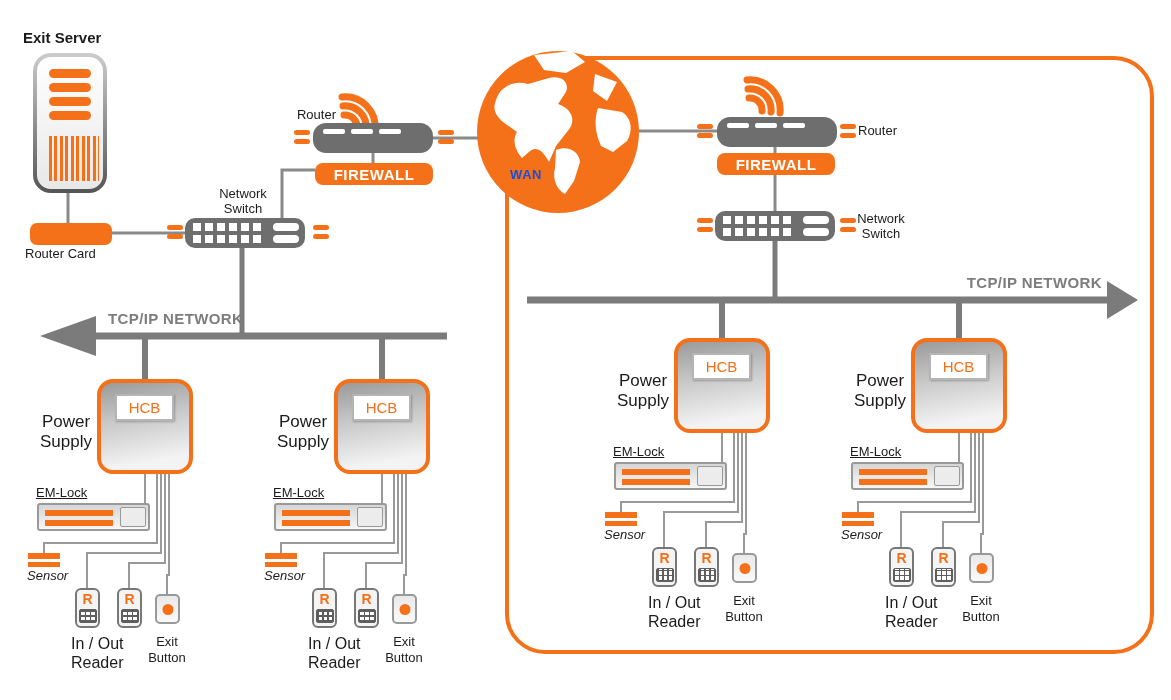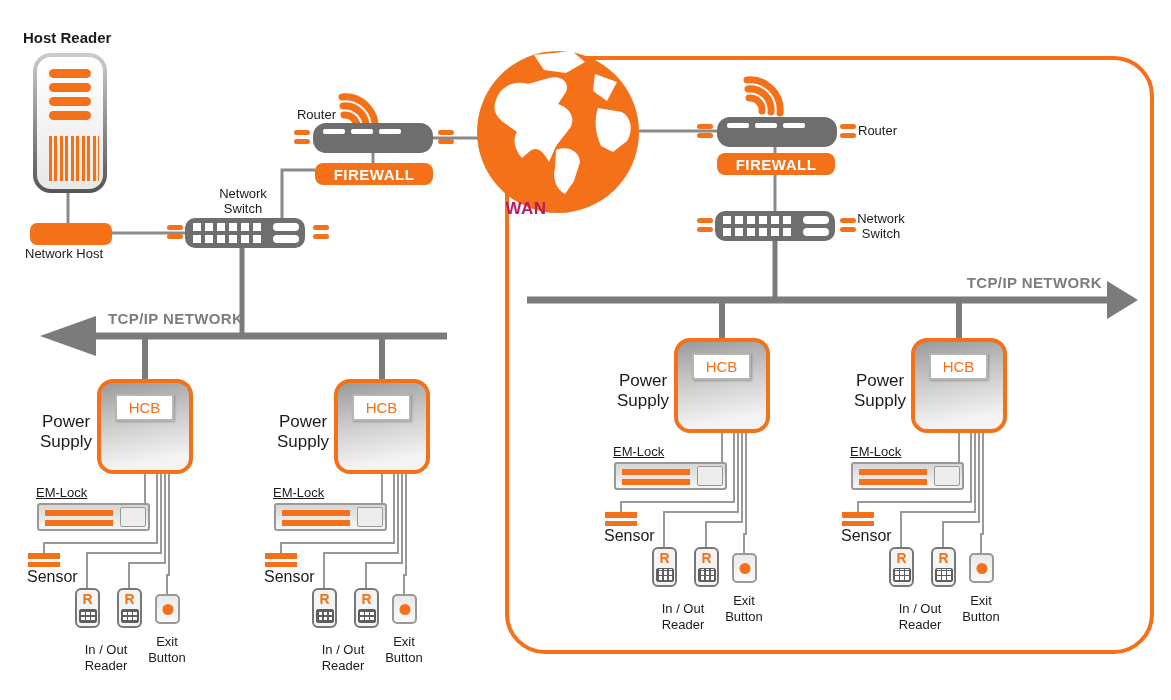--- a/index.html
+++ b/index.html
@@ -46,33 +46,33 @@
        color:var(--orange);font-weight:normal;font-size:15px;}
   .plabel{position:absolute;left:9px;top:33px;width:60px;text-align:center;font-size:17px;color:var(--ink);line-height:1.2;z-index:3;}
   .elabel{position:absolute;left:9px;top:106px;font-size:13px;color:var(--ink);z-index:3;text-decoration:underline;}
   .emlock{position:absolute;left:10px;top:124px;width:113px;height:28px;border:2px solid #999;border-radius:3px;
        background:linear-gradient(180deg,#d6d6d6,#f7f7f7);}
   .emlock .b1,.emlock .b2{position:absolute;left:6px;width:68px;height:6px;background:var(--orange);}
   .emlock .b1{top:5px}.emlock .b2{top:15px}
   .emlock .blk{position:absolute;left:81px;top:2px;width:26px;height:20px;background:#ececec;border:1.5px solid #999;border-radius:2px;}
   .sensor{position:absolute;left:1px;top:174px;width:32px;height:14px;display:flex;flex-direction:column;justify-content:space-between;}
   .sensor i{display:block;height:5.5px;background:var(--orange);}
-  .slabel{position:absolute;left:0px;top:189px;font-size:16px;color:var(--ink);z-index:3;}
+  .slabel{position:absolute;left:0px;top:189px;font-size:13px;color:var(--ink);z-index:3;font-style:italic;}
   .reader{position:absolute;top:209px;width:25px;height:40px;border:2px solid #777;border-radius:6px;background:#f4f4f4;}
   .reader .r{display:block;text-align:center;font-size:14px;font-weight:bold;color:var(--orange);margin-top:1px;line-height:1.2;}
   .keypad{position:absolute;left:50%;transform:translateX(-50%);bottom:3px;width:18px;height:14px;border-radius:2px;
        border:1.5px solid #5e5e5e;background-color:#fff;
        background-image:repeating-linear-gradient(0deg,#5e5e5e 0 1.5px,transparent 1.5px 5px),
                         repeating-linear-gradient(90deg,#5e5e5e 0 1.5px,transparent 1.5px 5px);}
   .exitbtn{position:absolute;left:128px;top:215px;width:25px;height:30px;border:2px solid #999;border-radius:5px;
        background:linear-gradient(180deg,#e9e9e9,#fafafa);}
   .exitbtn i{position:absolute;left:50%;top:8px;transform:translateX(-50%);width:11px;height:11px;border-radius:50%;background:var(--orange);display:block;}
-  .iolabel{position:absolute;left:44px;top:255px;width:70px;text-align:center;font-size:13px;color:var(--ink);line-height:1.2;z-index:3;margin-top:8px;}
+  .iolabel{position:absolute;left:44px;top:255px;width:70px;font-size:16px;color:var(--ink);line-height:1.2;z-index:3;}
   .exlabel{position:absolute;left:112px;top:255px;width:56px;text-align:center;font-size:13px;color:var(--ink);line-height:1.2;z-index:3;}
-  .wanlbl{position:absolute;left:503px;top:167px;width:46px;text-align:center;z-index:3;color:#be185d;font-weight:bold;font-size:17px;letter-spacing:.5px;margin-top:32px;}
+  .wanlbl{position:absolute;left:503px;top:167px;width:46px;text-align:center;z-index:3;color:#1d4ed8;font-weight:bold;font-size:13px;letter-spacing:.5px;}
 </style>
 </head>
 <body>
 
 <div id="stage">
 
   <svg id="wires" width="1171" height="700" viewBox="0 0 1171 700">
 
     <rect x="507" y="58" width="645" height="594" rx="38" fill="none" stroke="#F47119" stroke-width="4"></rect>
 
@@ -145,33 +145,33 @@
       <path d="M343,106 A21,21 0 0 1 366,129"></path>
       <path d="M342,97 A30,30 0 0 1 375,130"></path>
     </g>
     <g stroke="#F47119" stroke-width="7" fill="none" stroke-linecap="round">
       <path d="M749,98 A12,12 0 0 1 762,111"></path>
       <path d="M748,89 A21,21 0 0 1 771,112"></path>
       <path d="M747,80 A30,30 0 0 1 780,113"></path>
     </g>
   </svg>
 
-  <div class="lbl bold" style="left:23px;top:29px;font-size:15px;">Host Reader</div>
+  <div class="lbl bold" style="left:23px;top:29px;font-size:15px;">Exit Server</div>
   <div class="dev server" style="left:33px;top:53px;">
     <div class="body">
       <span class="bar" style="top:12px"></span>
       <span class="bar" style="top:26px"></span>
       <span class="bar" style="top:40px"></span>
       <span class="bar" style="top:54px"></span>
       <span class="stripes"></span>
     </div>
   </div>
 
   <div class="dev ncard" style="left:30px;top:223px;"></div>
-  <div class="lbl" style="left:25px;top:247px;">Network Host</div>
+  <div class="lbl" style="left:25px;top:247px;">Router Card</div>
 
   <div class="lbl ctr" style="left:212px;top:187px;width:62px;">Network Switch</div>
   <div class="dev switch" style="left:185px;top:218px;">
     <span class="ports">
         <i></i>
         <i></i>
         <i></i>
         <i></i>
         <i></i>
         <i></i>

